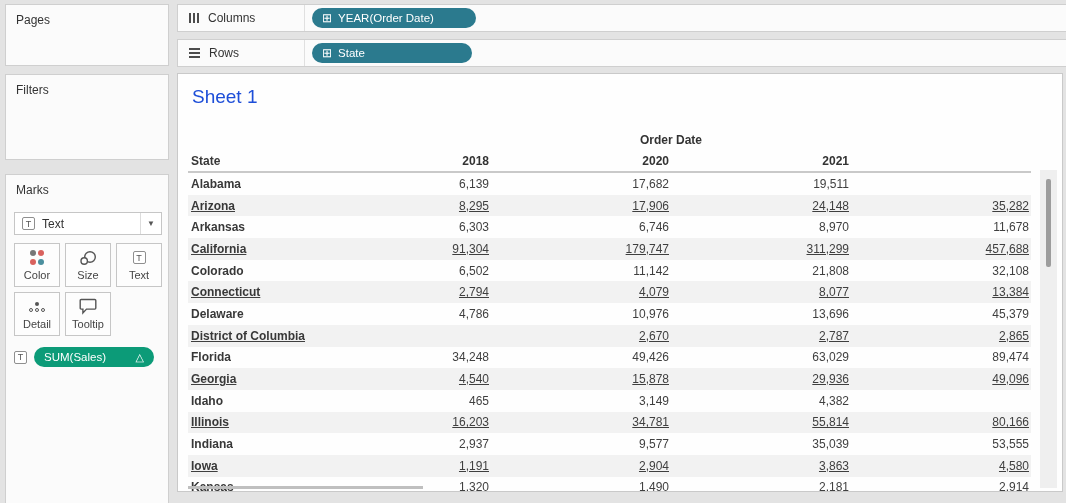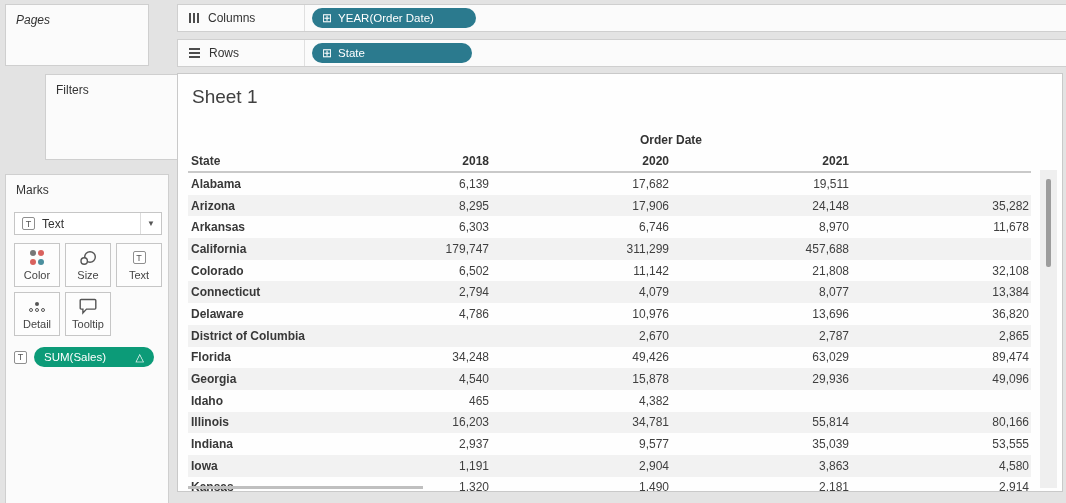--- a/index.html
+++ b/index.html
@@ -12,22 +12,22 @@
     overflow:hidden;
   }
   .panel {
     position:absolute;
     background:#fbfbfb;
     border:1px solid #cfcfcf;
   }
   .panel-label { font-size:12px; color:#333; padding:8px 10px; display:block; }
 
   
-  .pages-panel   { left:5px; top:4px;   width:144px; height:62px;font-style:italic; }
-  .filters-panel { left:5px; top:74px;  width:164px; height:86px;margin-left:40px; }
+  .pages-panel   { left:5px; top:4px;   width:164px; height:62px; }
+  .filters-panel { left:5px; top:74px;  width:164px; height:86px; }
   .marks-panel   { left:5px; top:174px; width:164px; height:379px; }
 
   
   .marktype {
     position:absolute; left:8px; top:37px; width:148px; height:23px;
     border:1px solid #c6c6c6; background:#fff;
     display:flex; align-items:center; padding-left:7px; gap:7px;
     font-size:12px; color:#333; cursor:default;
   }
   .caret-box {
@@ -92,32 +92,32 @@
   .pill-blue { background:var(--dim-pill,#2b7a8e); }
   .pill-year { width:164px; }
   .pill-state { width:160px; }
   .watermark { position:absolute; right:9px; top:5px; font-size:14px; color:#8f8f8f; }
 
   
   .sheet {
     position:absolute; left:177px; top:73px; width:886px; height:419px;
     background:#fefefe; border:1px solid #c9c9c9; overflow:hidden;
   }
-  .sheet-title { position:absolute; left:14px; top:12px; font-size:19px; color:#404040; }
+  .sheet-title { position:absolute; left:14px; top:12px; font-size:19px; color:#1d4ed8; }
   .ttable { position:absolute; left:10px; top:57px; width:843px; }
   .group-header {
     margin-left:123px; width:720px; text-align:center;
     font-size:12px; font-weight:600; color:#333; height:20px; line-height:18px;
   }
   .grid-row { display:grid; grid-template-columns:123px 180px 180px 180px 180px; }
   .thead { height:22px; align-items:end; border-bottom:2px solid #c9c9c9;
            font-size:12px; font-weight:600; color:#333; }
   .thead .cell { padding-bottom:3px; }
   .trow { height:21.7px; align-items:center; font-size:12px; color:#3f3f3f; }
-  .trow.alt { background:var(--alt-row,#f2f2f2); }
+  .trow.alt { background:var(--alt-row,#f2f2f2);text-decoration:underline; }
   .cell.state { padding-left:3px; font-weight:600; color:#383838; }
   .cell.num { text-align:right; padding-right:2px; }
   .thead .cell.num { font-weight:600; }
 
   
   .vscroll { position:absolute; top:96px; right:5px; bottom:3px; width:17px; background:#efefef; }
   .vthumb { position:absolute; top:9px; left:6px; width:5px; height:88px; background:#9d9d9d; border-radius:2px; }
   .hthumb { position:absolute; left:10px; bottom:2px; width:235px; height:3px; background:#bfbfbf; }
 </style>
 </head>
@@ -257,20 +257,21 @@
         </div>
         <div class="grid-row trow">
           <div class="cell state">Arkansas</div>
           <div class="cell num">6,303</div>
           <div class="cell num">6,746</div>
           <div class="cell num">8,970</div>
           <div class="cell num">11,678</div>
         </div>
         <div class="grid-row trow alt">
           <div class="cell state">California</div>
+          <div class="cell num">91,304</div>
           <div class="cell num">179,747</div>
           <div class="cell num">311,299</div>
           <div class="cell num">457,688</div>
         </div>
         <div class="grid-row trow">
           <div class="cell state">Colorado</div>
           <div class="cell num">6,502</div>
           <div class="cell num">11,142</div>
           <div class="cell num">21,808</div>
           <div class="cell num">32,108</div>
@@ -280,21 +281,21 @@
           <div class="cell num">2,794</div>
           <div class="cell num">4,079</div>
           <div class="cell num">8,077</div>
           <div class="cell num">13,384</div>
         </div>
         <div class="grid-row trow">
           <div class="cell state">Delaware</div>
           <div class="cell num">4,786</div>
           <div class="cell num">10,976</div>
           <div class="cell num">13,696</div>
-          <div class="cell num">36,820</div>
+          <div class="cell num">45,379</div>
         </div>
         <div class="grid-row trow alt">
           <div class="cell state">District of Columbia</div>
           <div class="cell num"></div>
           <div class="cell num">2,670</div>
           <div class="cell num">2,787</div>
           <div class="cell num">2,865</div>
         </div>
         <div class="grid-row trow">
           <div class="cell state">Florida</div>
@@ -306,20 +307,21 @@
         <div class="grid-row trow alt">
           <div class="cell state">Georgia</div>
           <div class="cell num">4,540</div>
           <div class="cell num">15,878</div>
           <div class="cell num">29,936</div>
           <div class="cell num">49,096</div>
         </div>
         <div class="grid-row trow">
           <div class="cell state">Idaho</div>
           <div class="cell num">465</div>
+          <div class="cell num">3,149</div>
           <div class="cell num">4,382</div>
         </div>
         <div class="grid-row trow alt">
           <div class="cell state">Illinois</div>
           <div class="cell num">16,203</div>
           <div class="cell num">34,781</div>
           <div class="cell num">55,814</div>
           <div class="cell num">80,166</div>
         </div>
         <div class="grid-row trow">

